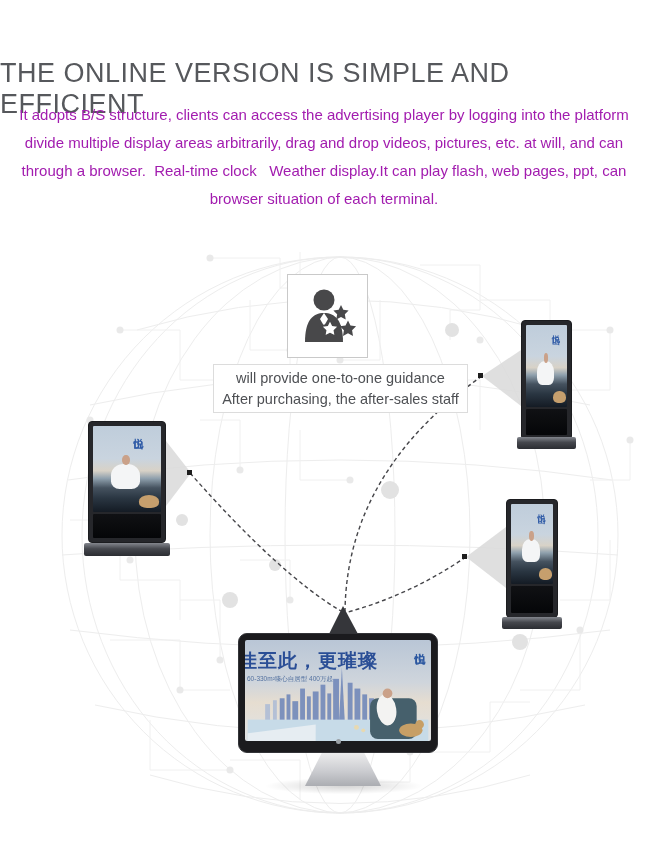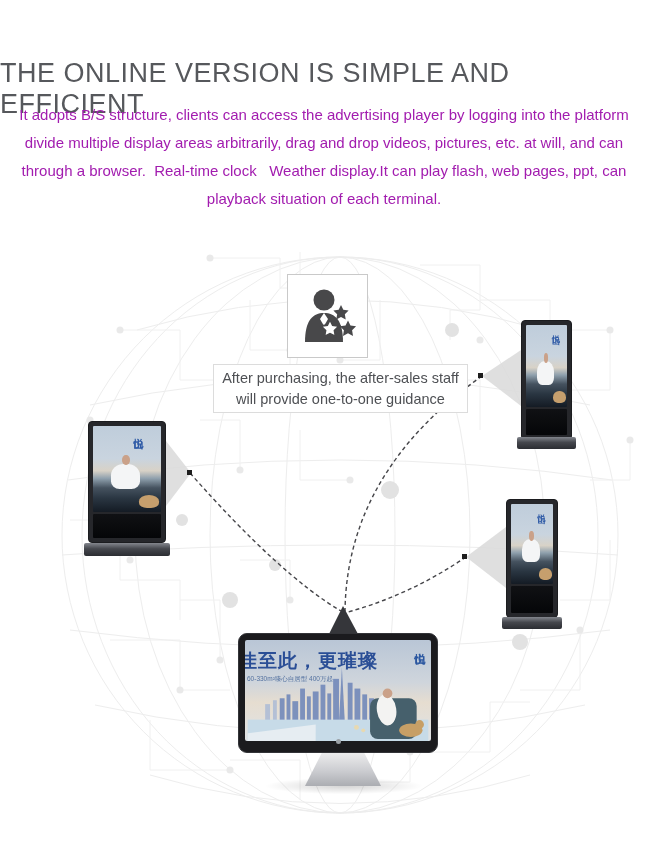--- a/index.html
+++ b/index.html
@@ -166,41 +166,41 @@
       <rect x="462" y="554" width="5" height="5"></rect>
     </g>
     <polygon points="343,606 329,634 358,634" fill="#35363a"></polygon>
   </svg>
 
   <div class="title">THE ONLINE VERSION IS SIMPLE AND EFFICIENT</div>
   <div class="desc">
     <div>It adopts B/S structure, clients can access the advertising player by logging into the platform</div>
     <div>divide multiple display areas arbitrarily, drag and drop videos, pictures, etc. at will, and can</div>
     <div>through a browser.&nbsp; Real-time clock&nbsp;&nbsp; Weather display.It can play flash, web pages, ppt, can</div>
-    <div>playback situation of each terminal.</div>
+    <div>browser situation of each terminal.</div>
   </div>
 
   <div class="iconbox">
     <svg width="62" height="62" viewBox="-31 -31 62 62">
       <g fill="#48484a">
         <circle cx="-4" cy="-16" r="10.5"></circle>
         <path d="M-23,26 C-23,4 -15,-3 -4,-3 C7,-3 15,4 15,26 Z"></path>
         <path d="M-4,-3 L-8,3 L-4,10 L0,3 Z" fill="#ffffff"></path>
       </g>
       <g>
         <polygon transform="translate(13,-3) scale(0.8)" points="0,-10 2.9,-4 9.5,-3.1 4.8,1.6 5.9,8.1 0,5 -5.9,8.1 -4.8,1.6 -9.5,-3.1 -2.9,-4" fill="#48484a"></polygon>
         <polygon transform="translate(2,13) scale(0.95)" points="0,-10 2.9,-4 9.5,-3.1 4.8,1.6 5.9,8.1 0,5 -5.9,8.1 -4.8,1.6 -9.5,-3.1 -2.9,-4" fill="#ffffff" stroke="#48484a" stroke-width="2"></polygon>
         <polygon transform="translate(20,13) scale(0.85)" points="0,-10 2.9,-4 9.5,-3.1 4.8,1.6 5.9,8.1 0,5 -5.9,8.1 -4.8,1.6 -9.5,-3.1 -2.9,-4" fill="#48484a"></polygon>
       </g>
     </svg>
   </div>
 
   <div class="caption">
+    <div>will provide one-to-one guidance</div>
     <div>After purchasing, the after-sales staff</div>
-    <div>will provide one-to-one guidance</div>
   </div>
 
   <div class="kiosk k-left">
     <div class="k-body">
       <div class="k-screen">
         <span class="k-logo">悦山</span>
         <span class="ph-man"></span>
         <span class="ph-dog"></span>
       </div>
       <div class="k-black"></div>

